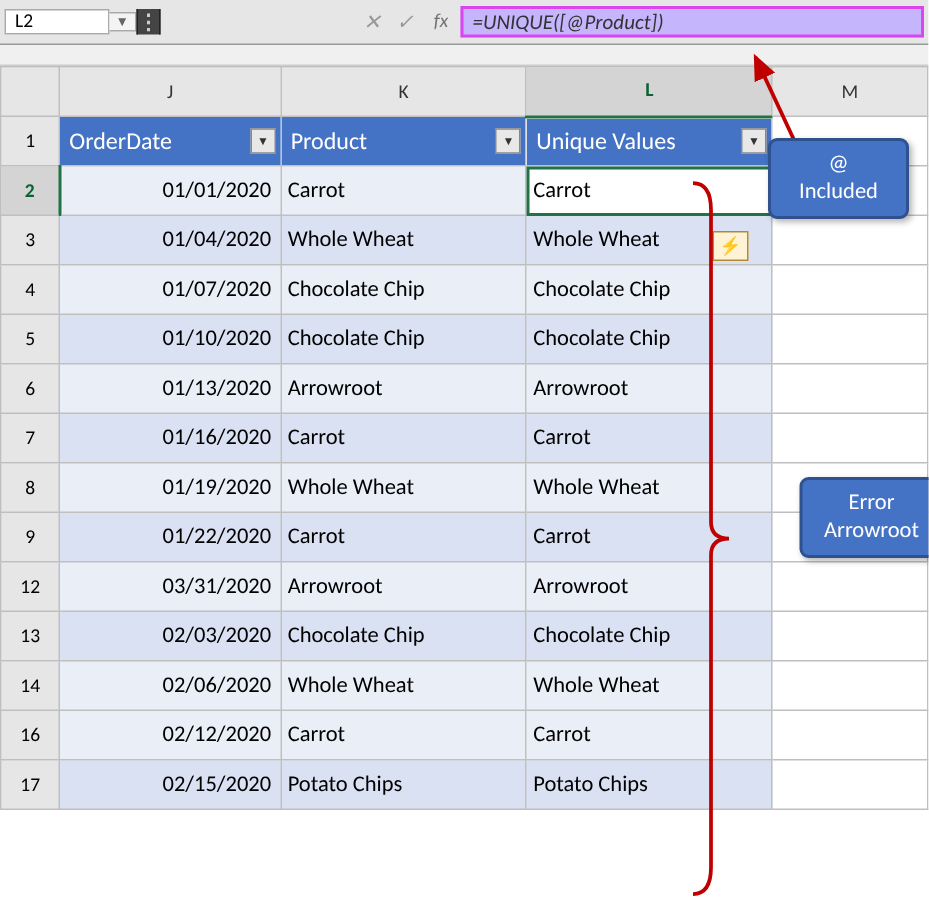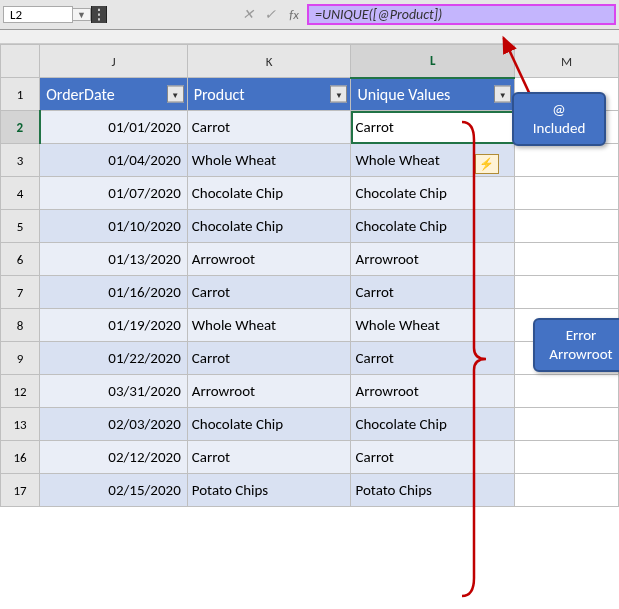--- a/index.html
+++ b/index.html
@@ -222,20 +222,27 @@
           <td></td>
         </tr>
         <tr class="band-even">
           <td class="row-hdr">13</td>
           <td class="cell date">02/03/2020</td>
           <td class="cell">Chocolate Chip</td>
           <td class="cell">Chocolate Chip</td>
           <td></td>
         </tr>
         <tr class="band-odd">
+          <td class="row-hdr">14</td>
+          <td class="cell date">02/06/2020</td>
+          <td class="cell">Whole Wheat</td>
+          <td class="cell">Whole Wheat</td>
+          <td></td>
+        </tr>
+        <tr class="band-odd">
           <td class="row-hdr">16</td>
           <td class="cell date">02/12/2020</td>
           <td class="cell">Carrot</td>
           <td class="cell">Carrot</td>
           <td></td>
         </tr>
         <tr class="band-even">
           <td class="row-hdr">17</td>
           <td class="cell date">02/15/2020</td>
           <td class="cell">Potato Chips</td>

